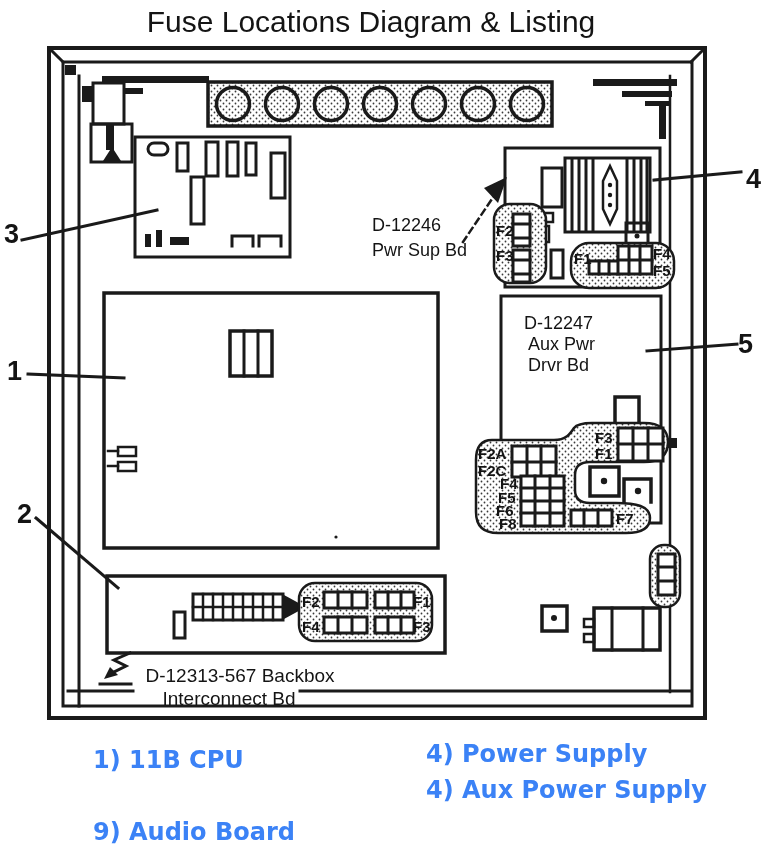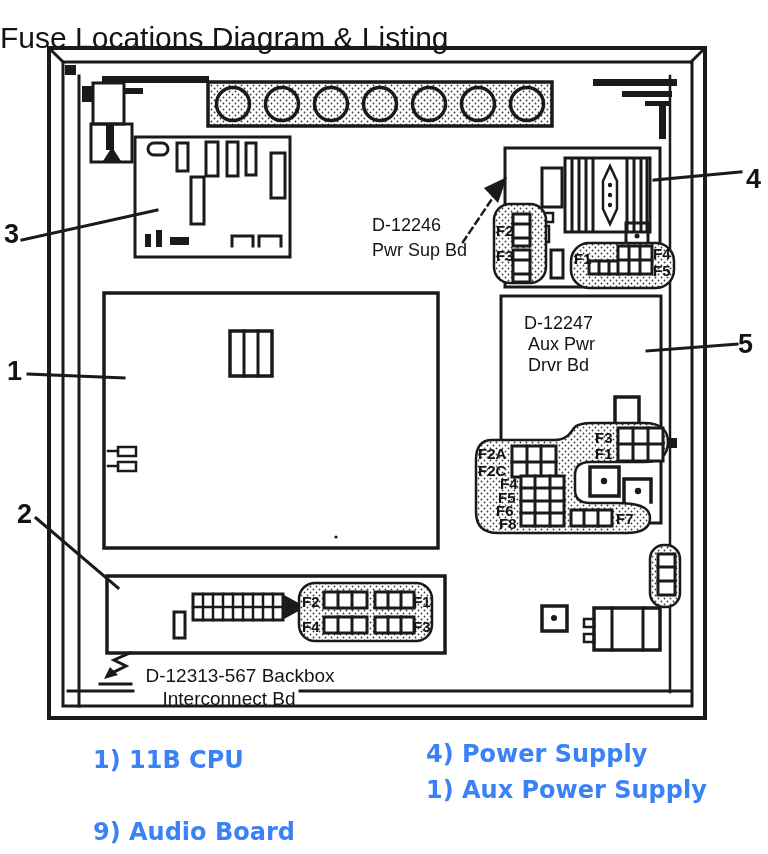--- a/index.html
+++ b/index.html
@@ -1,18 +1,18 @@
 <!DOCTYPE html>
 <html><head>
 <meta charset="utf-8">
 <style>
   html,body{margin:0;padding:0;background:#fff;}
   #stage{position:relative;width:768px;height:854px;background:#fff;overflow:hidden;
          font-family:"Liberation Sans",sans-serif;color:#141414;}
-  #title{position:absolute;top:21px;left:0;width:742px;text-align:left;
+  #title{position:absolute;top:5px;left:0;width:742px;text-align:center;
          font-size:30px;font-weight:500;letter-spacing:0px;color:#141414;}
   svg{position:absolute;top:0;left:0;}
   text{font-family:"Liberation Sans",sans-serif;fill:#141414;stroke:none;}
   .flabel{font-size:15px;font-weight:600;}
   .bdlabel{font-size:18px;}
   .callout{font-size:27px;font-weight:bold;}
   .btext{font-size:19px;}
   #legend{position:absolute;top:738px;left:8px;width:768px;height:116px;
           font-family:"DejaVu Sans",sans-serif;font-weight:bold;font-size:24px;color:#3b82f6;}
   .leg{position:absolute;white-space:nowrap;}
@@ -243,16 +243,16 @@
       <text class="flabel" x="413" y="607">F1</text>
       <text class="flabel" x="302" y="632">F4</text>
       <text class="flabel" x="413" y="632">F3</text>
     </g>
   </svg>
 
   <div id="legend">
     <div class="leg leg1">1) 11B CPU</div>
     <div class="leg leg3">9) Audio Board</div>
     <div class="leg leg4">4) Power Supply</div>
-    <div class="leg leg5">1) Aux Power Supply</div>
+    <div class="leg leg5">4) Aux Power Supply</div>
   </div>
 
 </div>
 
 </body></html>

